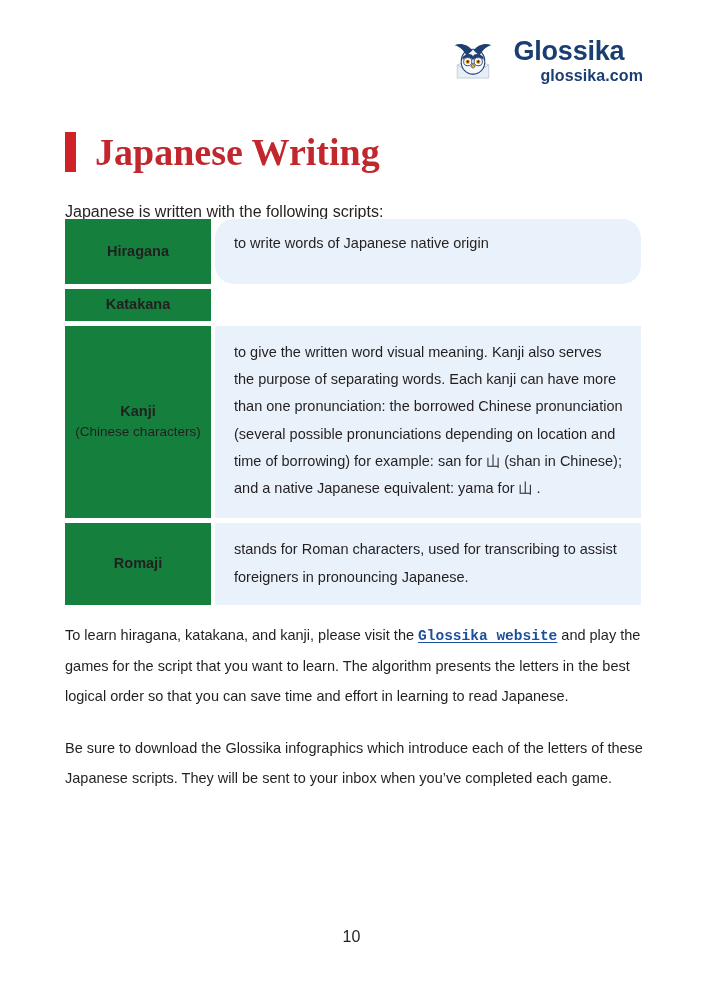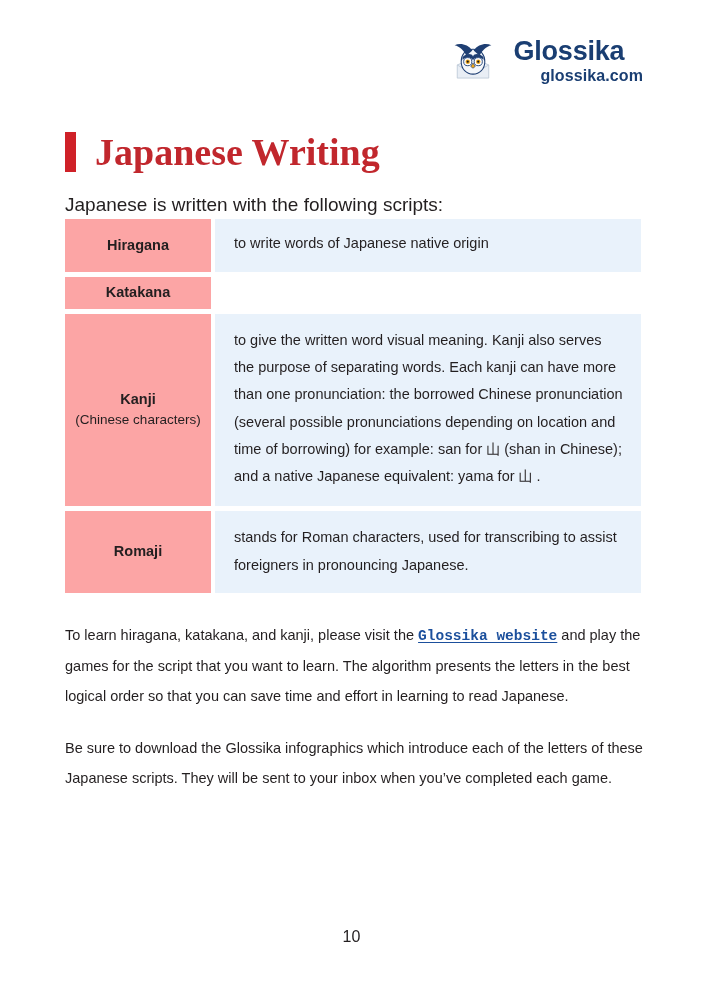--- a/index.html
+++ b/index.html
@@ -73,23 +73,23 @@
     font-size: 38px;
     font-weight: bold;
     color: #c1272d;
     line-height: 1;
     white-space: nowrap;
   }
 
   
   .intro {
     position: absolute;
-    top: 172px;
-    left: 65px;
-    font-size: 19px;
+    top: 184px;
+    left: 65px;
+    font-size: 16px;
     color: #231f20;
     line-height: 1.5;
     text-align: center;
   }
 
   
   .script-table {
     position: absolute;
     top: 219px;
     left: 65px;
@@ -99,21 +99,21 @@
     gap: 5px;
   }
   .script-row {
     display: flex;
     gap: 4px;
     align-items: stretch;
   }
   .cell-label {
     width: 146px;
     flex: 0 0 146px;
-    background: #fca5a5;
+    background: #15803d;
     display: flex;
     flex-direction: column;
     align-items: center;
     justify-content: center;
     text-align: center;
     padding: 6px 4px;
     box-sizing: border-box;
   }
   .cell-label .label-main {
     font-size: 14.5px;
@@ -133,21 +133,21 @@
     background: #e9f2fb;
     padding: 14px 18px 14px 19px;
     box-sizing: border-box;
     font-size: 14.5px;
     line-height: 1.88;
     color: #231f20;
   }
   .row-hiragana .cell-label,
   .row-hiragana .cell-desc { min-height: 44px; }
   .row-hiragana .cell-desc,
-  .row-katakana .cell-desc { padding-top: 11px; padding-bottom: 15px; }
+  .row-katakana .cell-desc { padding-top: 11px; padding-bottom: 27px; border-radius: 19px; }
 
   .row-kanji .cell-desc { padding-top: 13px; padding-bottom: 16px; }
   .row-romaji .cell-desc { padding-top: 13px; padding-bottom: 14px; }
 
   .jp-char {
     font-family: "DejaVu Sans", sans-serif;
     font-size: 14px;
   }
 
   

